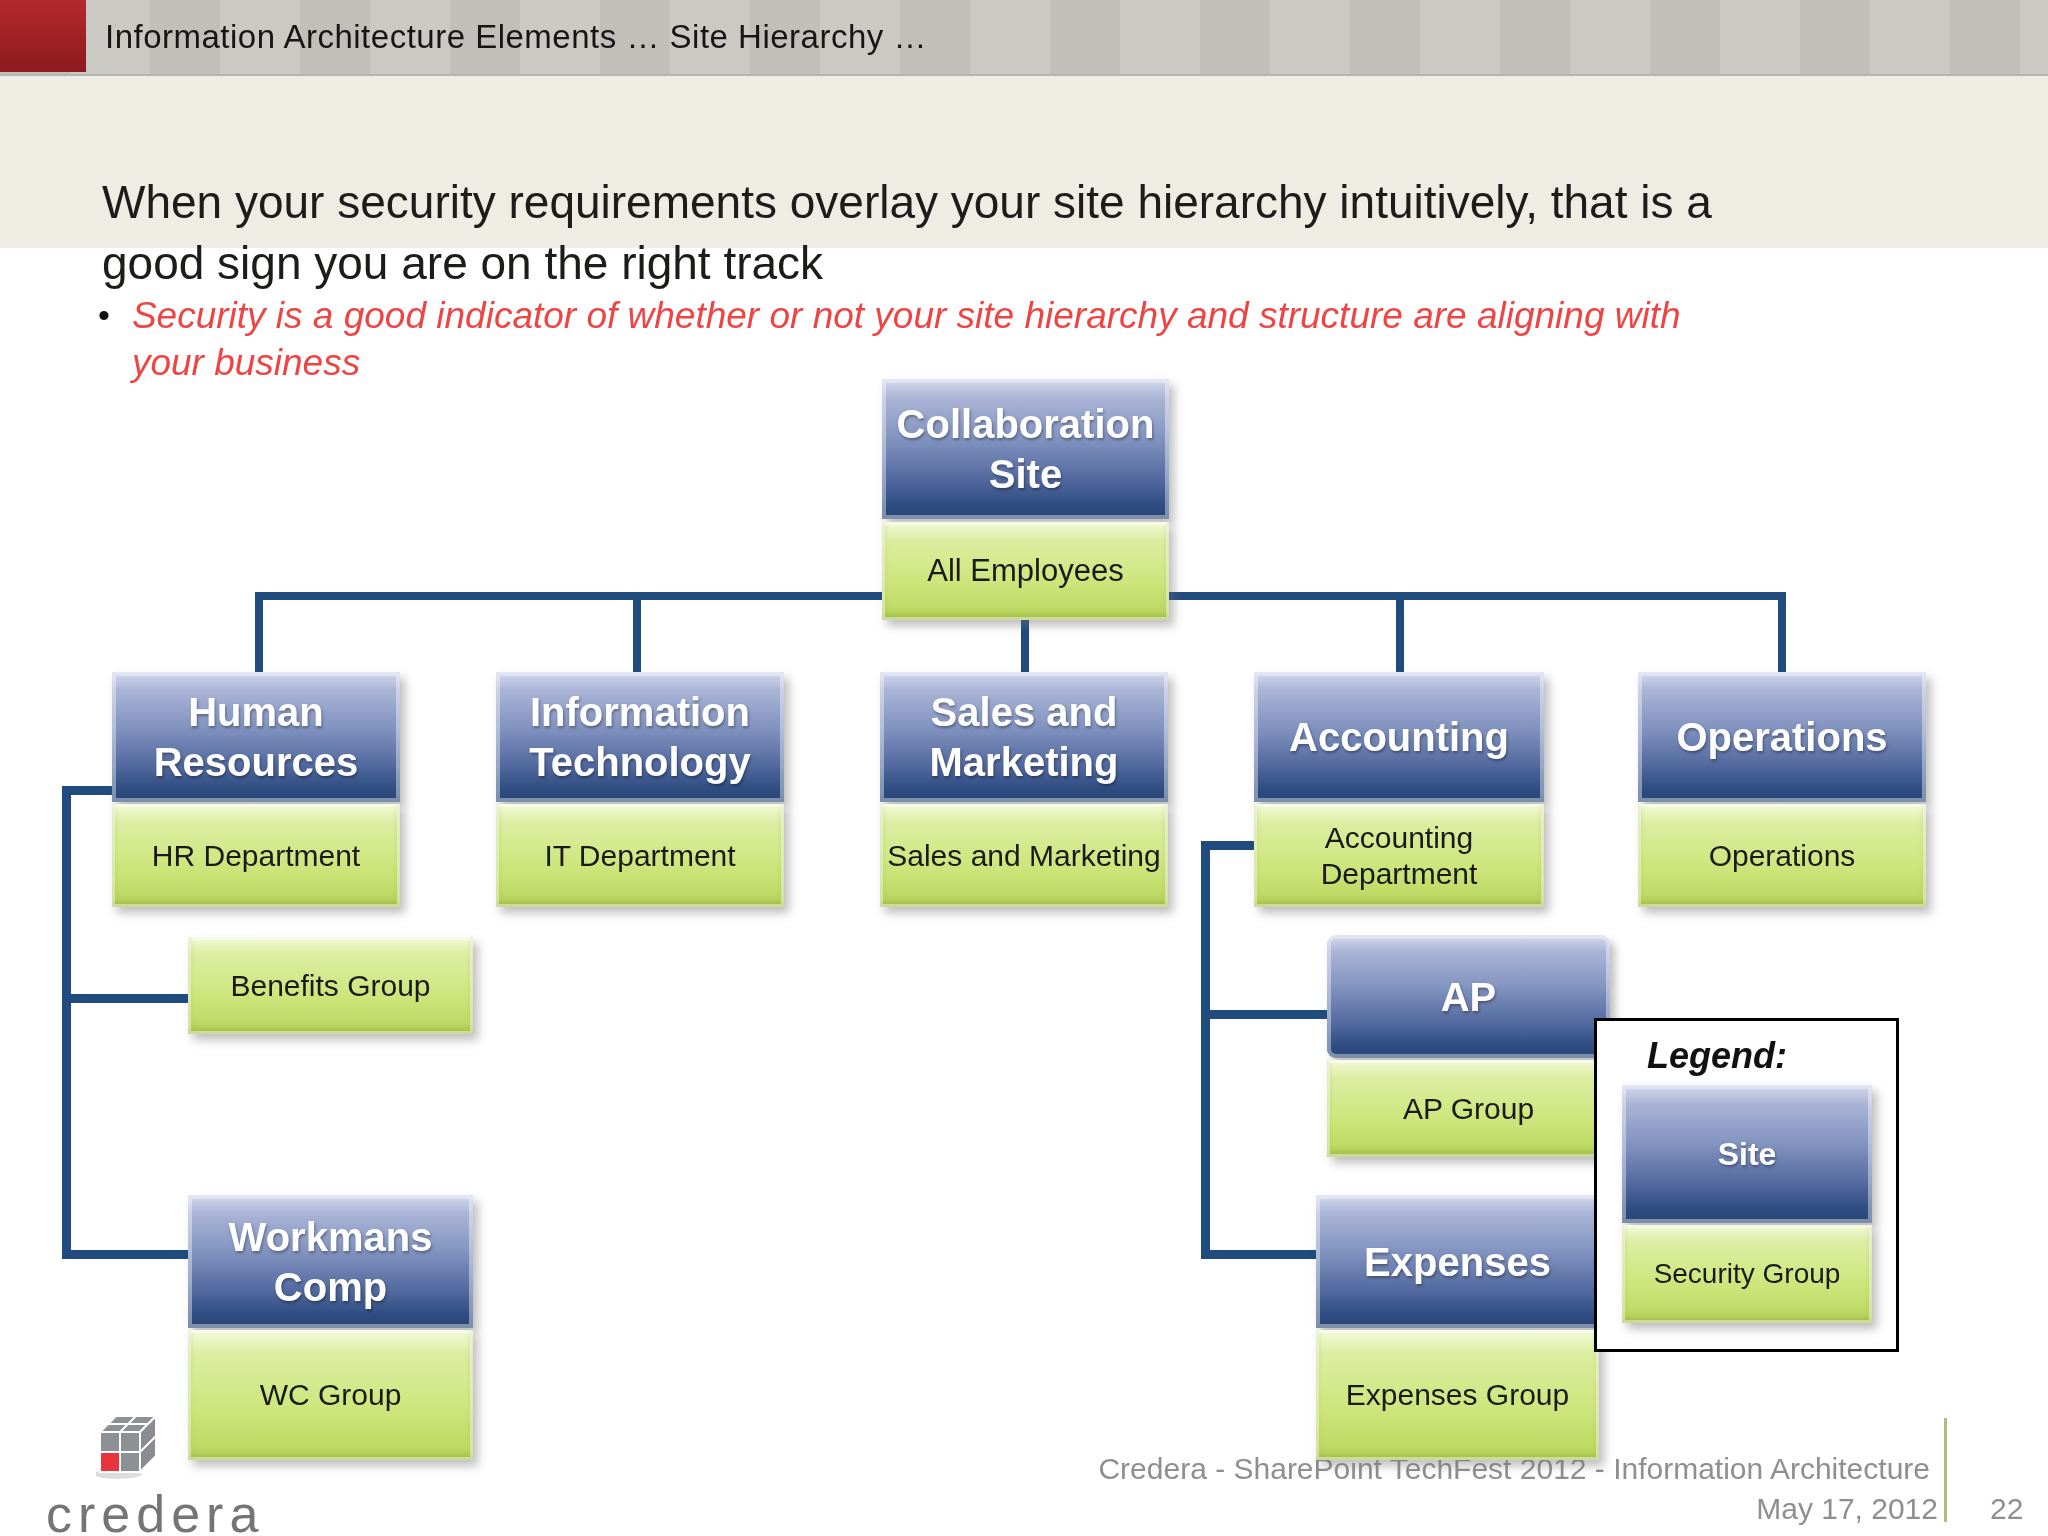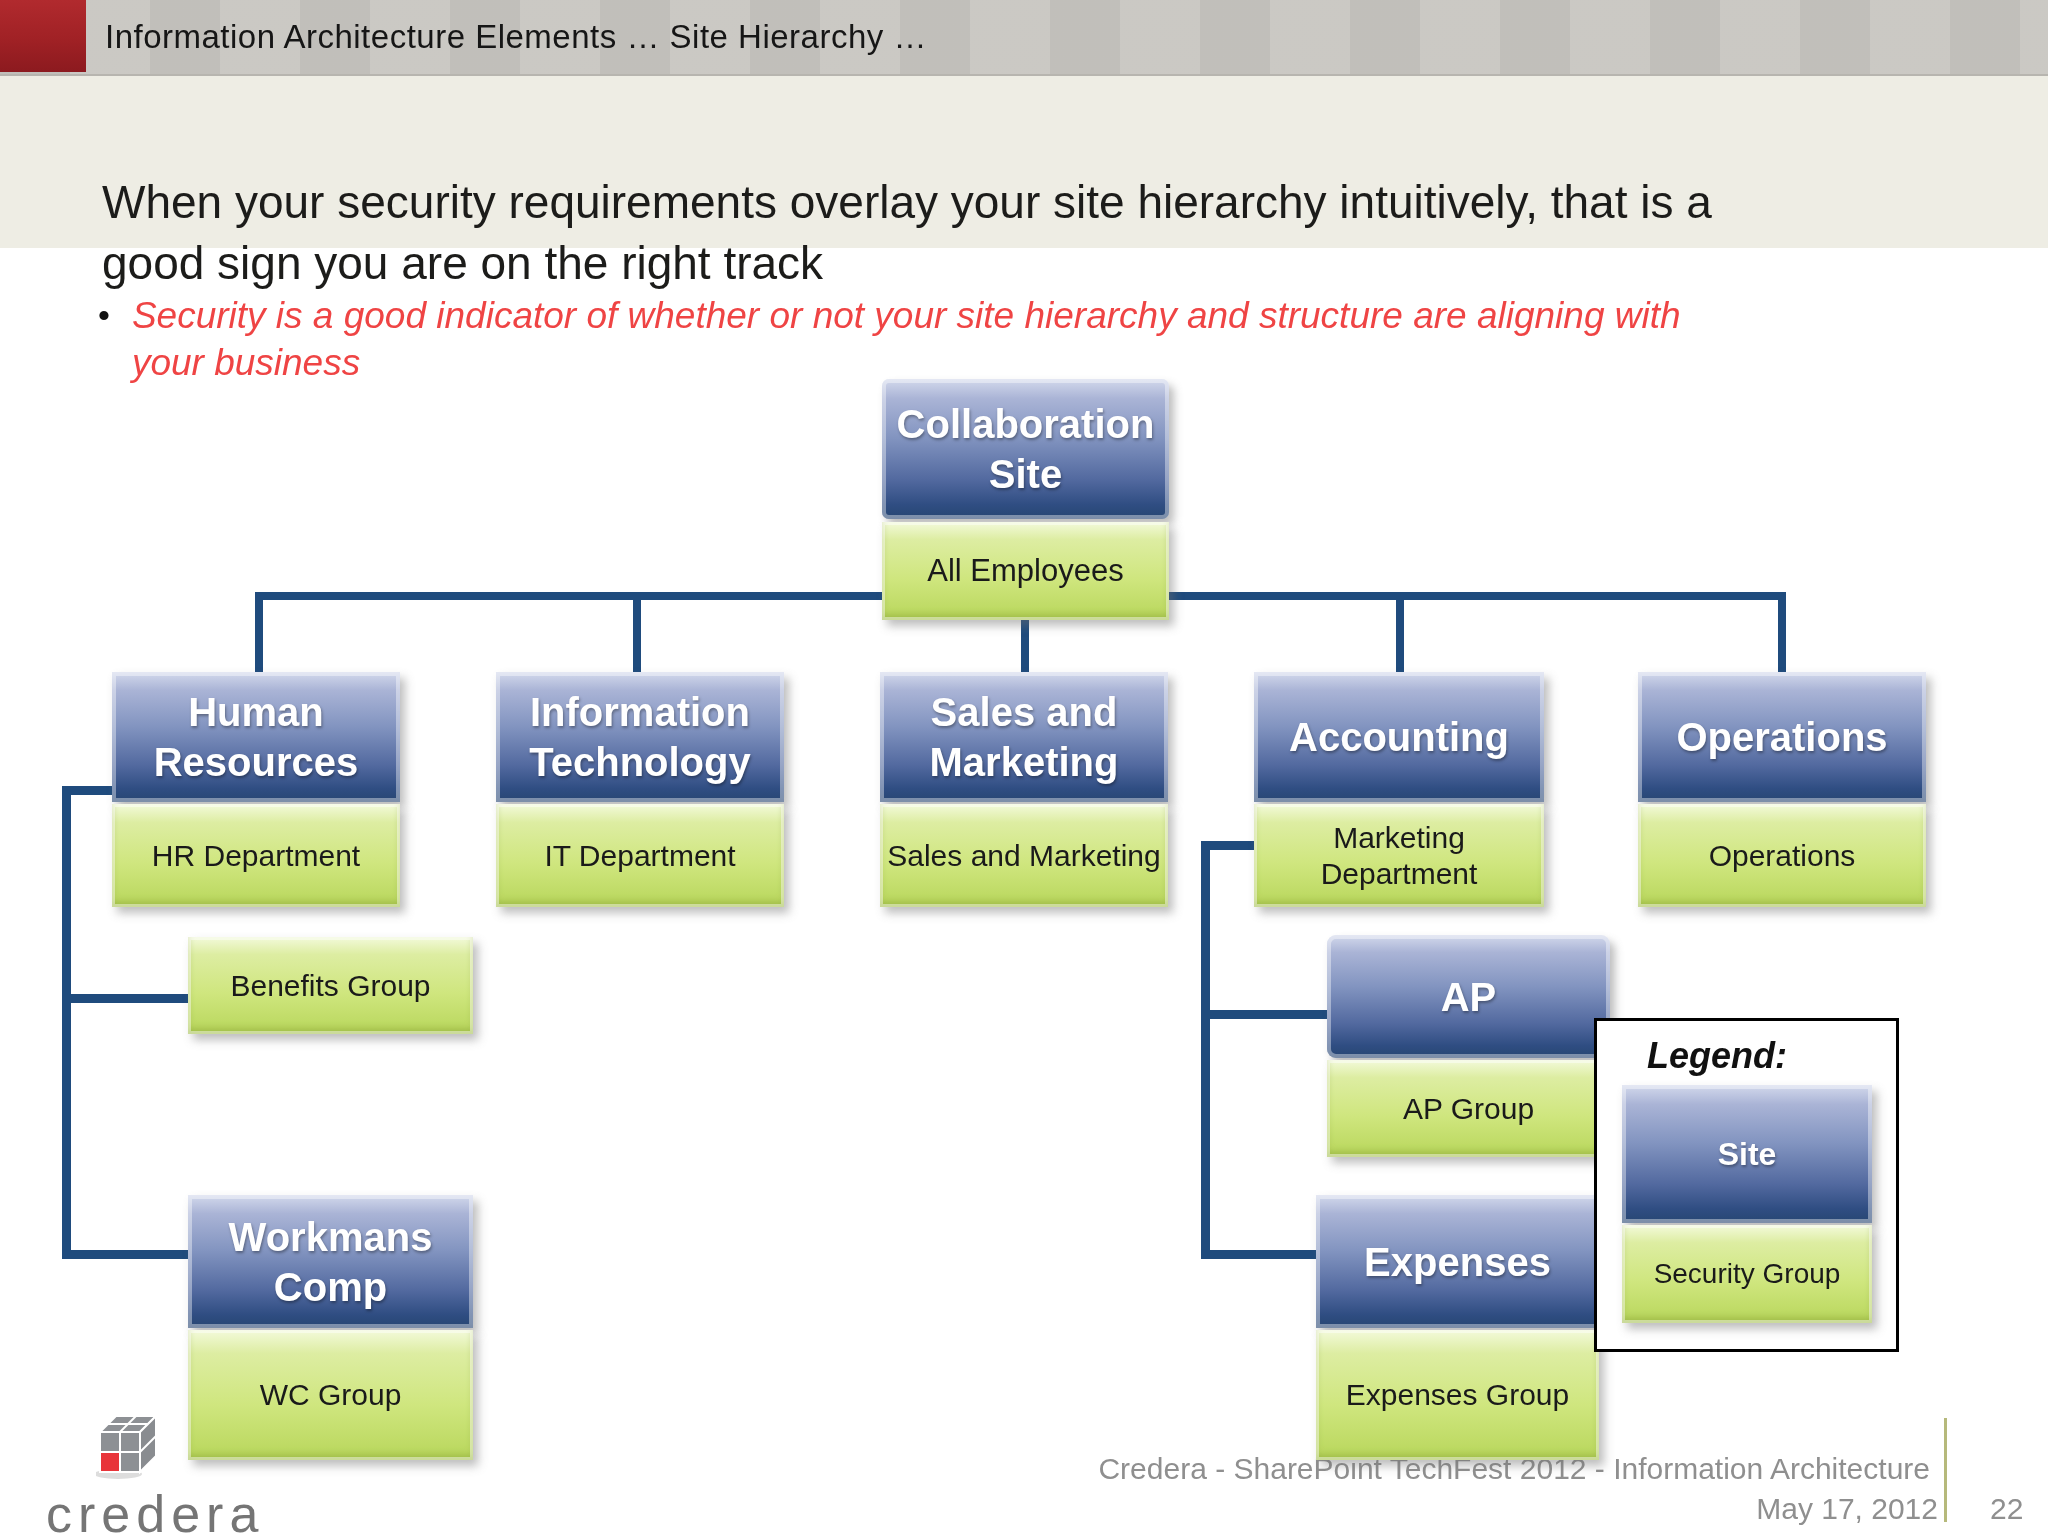--- a/index.html
+++ b/index.html
@@ -115,21 +115,21 @@
 <div class="connector" style="left:62px;top:786px;width:56px;height:9px;"></div>
 <div class="connector" style="left:62px;top:994px;width:128px;height:9px;"></div>
 <div class="connector" style="left:62px;top:1250px;width:128px;height:9px;"></div>
 
 <div class="connector" style="left:1201px;top:841px;width:9px;height:418px;"></div>
 <div class="connector" style="left:1201px;top:841px;width:56px;height:9px;"></div>
 <div class="connector" style="left:1201px;top:1010px;width:128px;height:9px;"></div>
 <div class="connector" style="left:1201px;top:1250px;width:117px;height:9px;"></div>
 
 <div class="node" style="left:882px;top:379px;width:287px;">
-  <div class="site-box" style="height:140px;margin-top:0;border-radius:7px;">
+  <div class="site-box" style="height:140px;margin-top:0;">
     <span>Collaboration Site</span>
   </div>
   <div class="group-box" style="height:98px;margin-top:3px;font-size:31px;">
     <span>All Employees</span>
   </div>
 </div>
 
 <div class="node" style="left:112px;top:672px;width:288px;">
   <div class="site-box" style="height:130px;">
     <span>Human Resources</span>
@@ -155,21 +155,21 @@
   <div class="group-box" style="height:103px;">
     <span>Sales and Marketing</span>
   </div>
 </div>
 
 <div class="node" style="left:1254px;top:672px;width:290px;">
   <div class="site-box" style="height:130px;">
     <span>Accounting</span>
   </div>
   <div class="group-box" style="height:103px;">
-    <span>Marketing Department</span>
+    <span>Accounting Department</span>
   </div>
 </div>
 
 <div class="node" style="left:1638px;top:672px;width:288px;">
   <div class="site-box" style="height:130px;">
     <span>Operations</span>
   </div>
   <div class="group-box" style="height:103px;">
     <span>Operations</span>
   </div>

